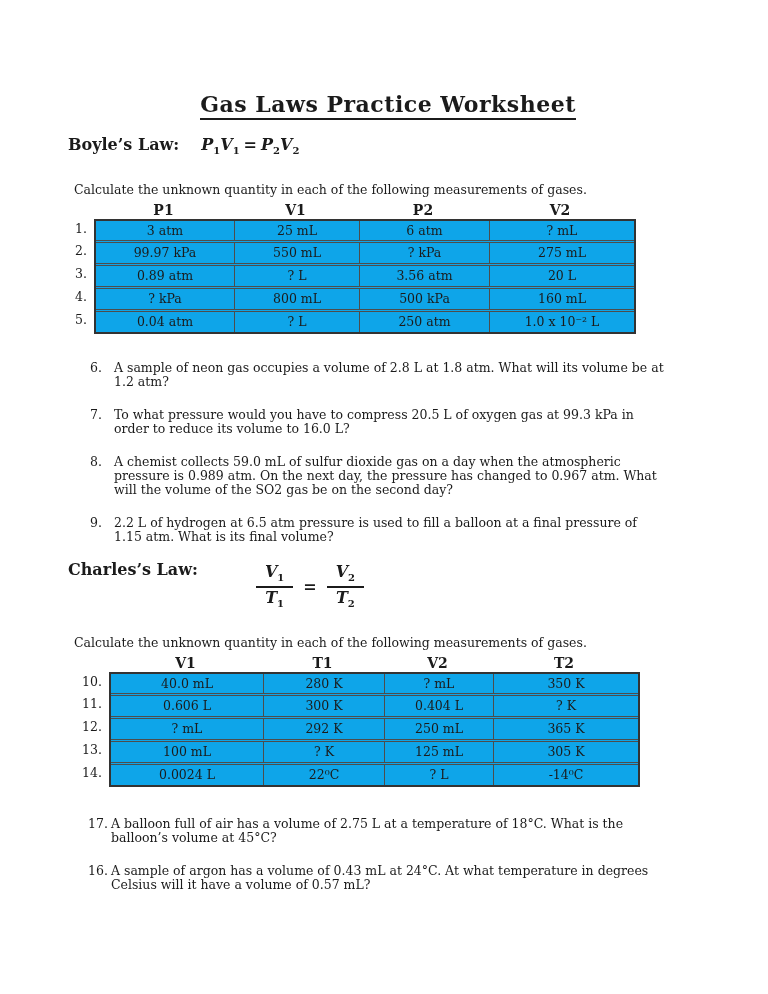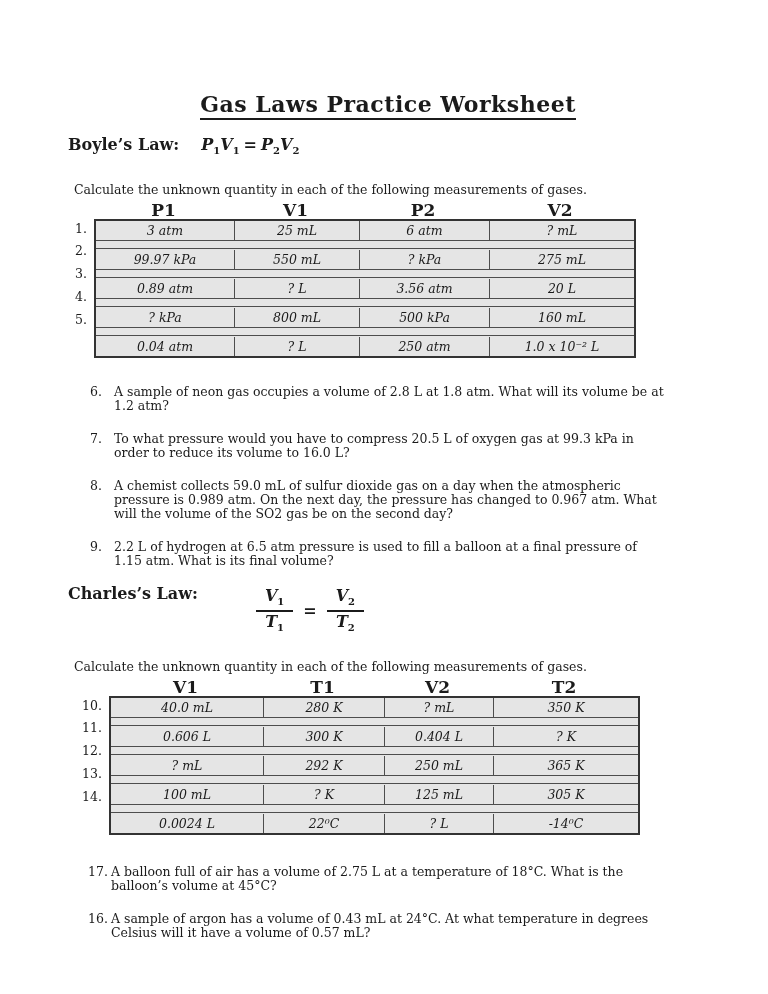--- a/index.html
+++ b/index.html
@@ -31,29 +31,29 @@
   .eq-inline { margin-left: 22px; font-size: 16px; font-weight: bold; }
   .eq-inline .var { font-style: italic; }
   .eq-inline sub { font-size: 10px; font-weight: bold; }
   .eq-inline .eq-sign { padding: 0 4px; }
 
   .instruction { margin-top: 25px; margin-left: 6px; }
   .instruction2 { margin-top: 26px; margin-left: 6px; }
 
   
   .table-block { margin-top: 6px; }
-  .hdr-row { display: flex; font-weight: bold; font-size: 17px; margin-bottom: 2px; }
+  .hdr-row { display: flex; font-weight: bold; font-size: 14px; margin-bottom: 2px; }
   .hdr-row .hdr-cell { text-align: center; }
   .table-flex { display: flex; }
   .num-col { text-align: right; }
   .num-col .row-num { height: 23px; line-height: 22px; padding-right: 7px; }
   .num-col .row-num:first-child { height: 21px; line-height: 19px; }
-  .table-box { border: 2px solid #333333; background: #e5e5e5; font-style: italic; }
+  .table-box { border: 2px solid #333333; background: #0ea5e9; }
   .t-row { display: flex; height: 20px; border-bottom: 1px solid #4d4d4d; }
-  .t-row + .t-row { margin-top: 7px; border-top: 1px solid #4d4d4d; height: 22px; align-items: center; }
+  .t-row + .t-row { margin-top: 1px; border-top: 1px solid #4d4d4d; height: 22px; }
   .t-row:last-child { border-bottom: none; height: 21px; }
   .t-cell { text-align: center; line-height: 19px; border-right: 1px solid #4d4d4d; }
   .t-cell:last-child { border-right: none; }
 
   
   .t1 .num-spacer, .t1 .num-col { width: 26px; }
   .t1 .c0 { width: 139px; } .t1 .c1 { width: 125px; }
   .t1 .c2 { width: 130px; } .t1 .c3 { width: 144px; }
   .t1.hdr-row .c3, .t1 .t-row .c3 { }
 

